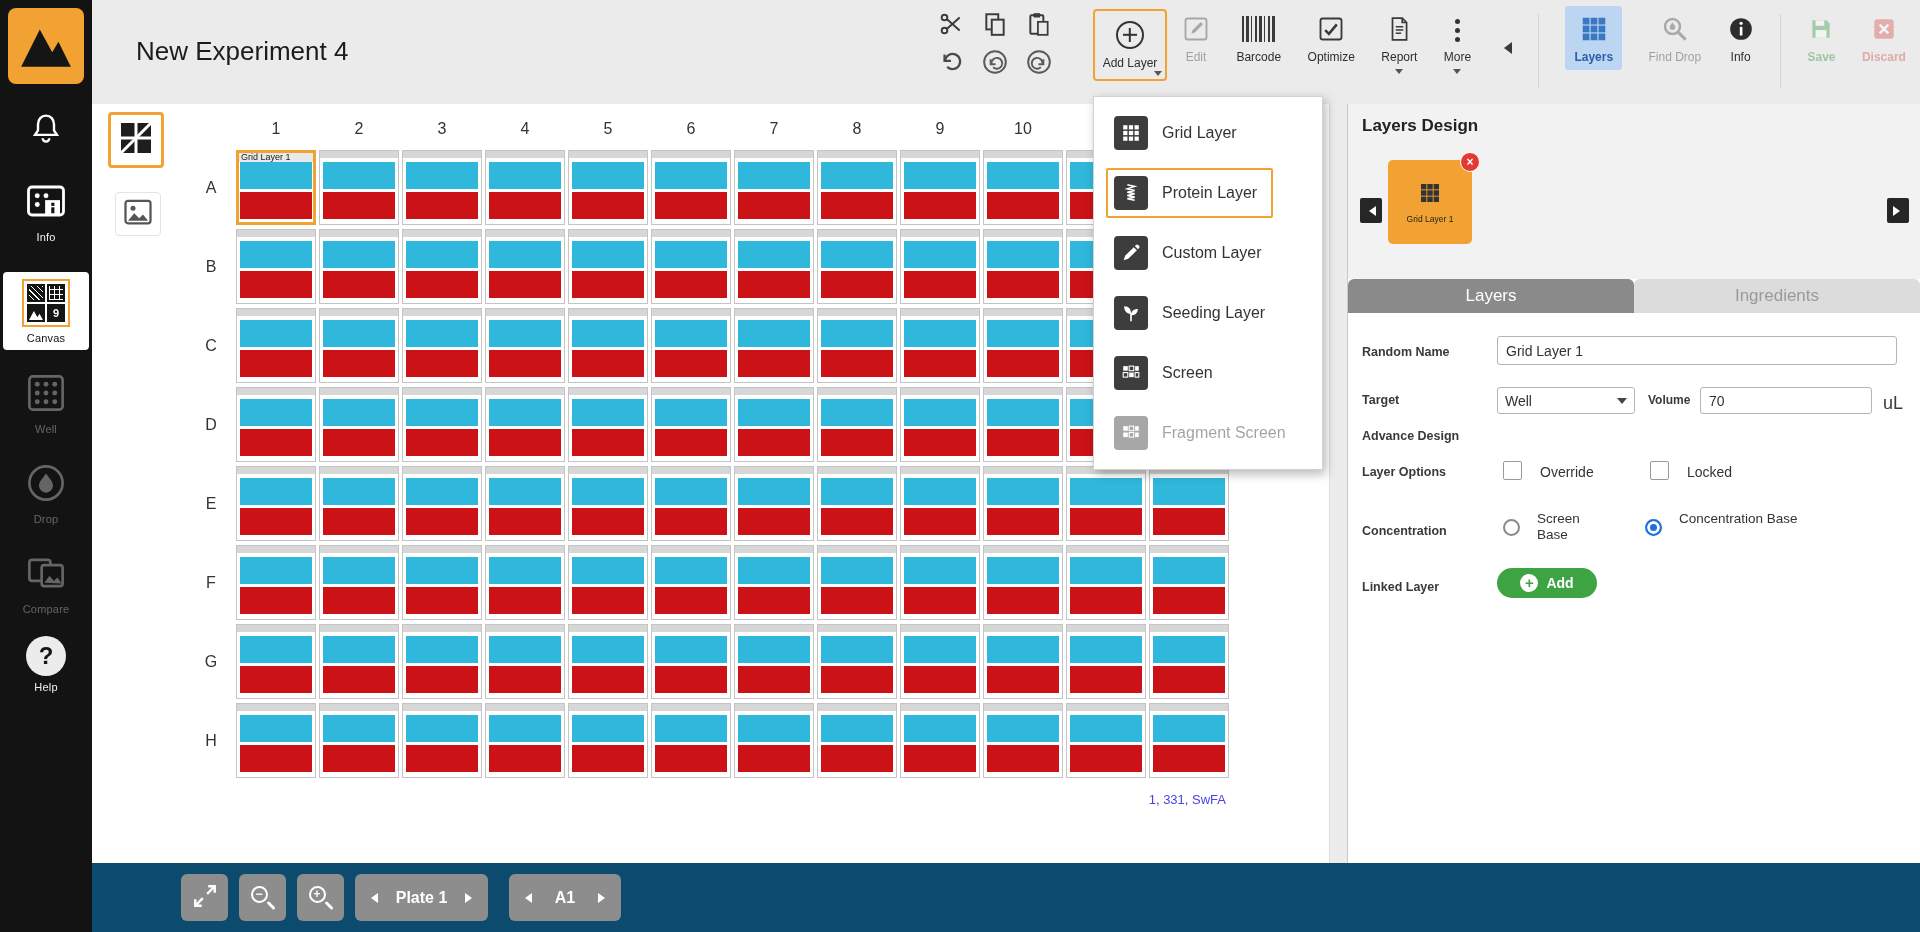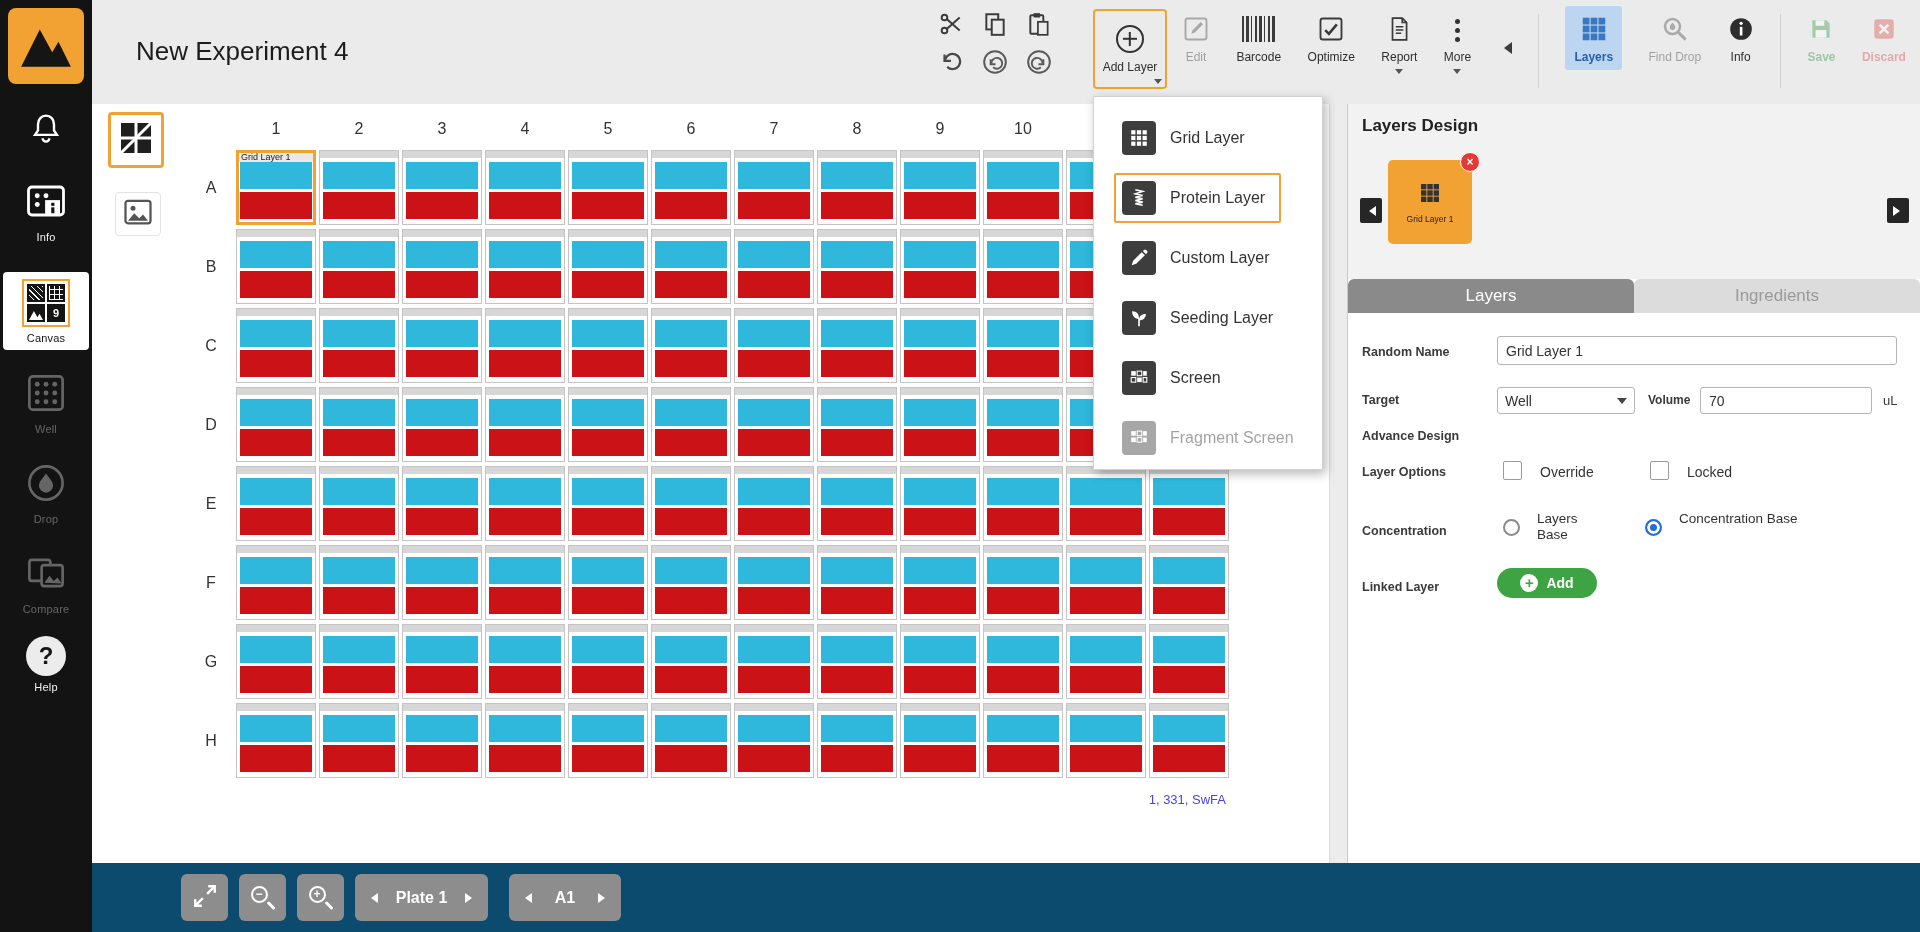--- a/index.html
+++ b/index.html
@@ -19,21 +19,21 @@
   .ci.b::before{content:"";position:absolute;inset:2px;background:repeating-linear-gradient(0deg,#fff 0 1px,transparent 1px 5px),repeating-linear-gradient(90deg,#fff 0 1px,transparent 1px 5px)}
   .ci.c::before{content:"";position:absolute;left:2px;right:2px;bottom:2px;height:9px;background:#fff;clip-path:polygon(0 100%,35% 0,60% 70%,75% 30%,100% 100%)}
   .help-disc{width:40px;height:40px;border-radius:50%;background:#ececec;color:#161616;font-size:24px;font-weight:bold;display:flex;align-items:center;justify-content:center}
 
   
   .header{position:absolute;left:92px;top:0;width:1828px;height:104px;background:#ebebeb}
   .exp-title{position:absolute;left:44px;top:36px;font-size:26px;color:#1c1c1c}
   .clip{position:absolute;left:845px;top:12px;display:flex;flex-direction:column;gap:10px}
   .clip-row{display:flex;gap:16px;align-items:center}
   .cbtn{width:28px;height:28px;display:flex;align-items:center;justify-content:center;cursor:pointer}
-  .add-layer{position:absolute;left:1001px;top:9px;width:74px;height:80px;border:2px solid var(--accent-orange,#F2A232);border-radius:4px;display:flex;flex-direction:column;align-items:center;justify-content:center;gap:7px;cursor:pointer}
+  .add-layer{position:absolute;left:1001px;top:9px;width:74px;height:72px;border:2px solid var(--accent-orange,#F2A232);border-radius:4px;display:flex;flex-direction:column;align-items:center;justify-content:center;gap:7px;cursor:pointer}
   .add-layer-label{font-size:12px;color:#2e2e2e}
   .plus-c{width:28px;height:28px;border:2.4px solid #333;border-radius:50%;position:relative}
   .plus-c::before,.plus-c::after{content:"";position:absolute;background:#333;left:50%;top:50%}
   .plus-c::before{width:14px;height:2.4px;transform:translate(-50%,-50%)}
   .plus-c::after{width:2.4px;height:14px;transform:translate(-50%,-50%)}
   .caret-corner{position:absolute;right:3px;bottom:3px;width:0;height:0;border:4px solid transparent;border-top:5px solid #555;border-bottom:0}
   .toolbar{position:absolute;left:1090px;top:8px;right:14px;height:92px;display:flex;align-items:flex-start;justify-content:space-between}
   .tbtn{display:flex;flex-direction:column;align-items:center;gap:6px;padding-top:6px;cursor:pointer}
   .ticon{height:30px;display:flex;align-items:center;justify-content:center}
   .tlabel{font-size:12px;color:#2e2e2e;white-space:nowrap}
@@ -60,21 +60,21 @@
   .well::before{content:"";position:absolute;top:0;left:0;right:0;height:7px;background:#d7d7d7}
   .band{height:27px}
   .b1{background:var(--well-top-cyan,#2FB8DC)}
   .b2{background:var(--well-bottom-red,#CB1216)}
   .well.sel{border:3px solid var(--accent-orange,#F2A232);padding:9px 1px 0}
   .well-tag{position:absolute;top:0;left:0;right:0;height:9px;font-size:9px;line-height:9px;color:#222;background:#e9e9e9;white-space:nowrap;overflow:hidden;z-index:2;padding-left:2px}
   .plate-status{position:absolute;left:144px;top:688px;width:990px;text-align:right;font-size:13px;color:var(--status-link-blue,#4A44E0)}
 
   
   .menu{position:absolute;left:1093px;top:96px;width:230px;background:#fff;border:1px solid #d2d2d2;box-shadow:3px 4px 10px rgba(0,0,0,.28);padding:6px 0;z-index:60}
-  .menu-item{height:60px;display:flex;align-items:flex-end;padding-left:20px;cursor:pointer}
+  .menu-item{height:60px;display:flex;align-items:center;padding-left:12px;cursor:pointer}
   .menu-item.disabled{opacity:.45;cursor:default}
   .mi-wrap{display:flex;align-items:center;gap:14px;padding:6px 14px 6px 6px;border:2px solid transparent}
   .mi-wrap.hl{border-color:var(--accent-orange,#F2A232);border-radius:2px}
   .mi-icon{width:34px;height:34px;background:#3d3d3d;border-radius:4px;display:flex;align-items:center;justify-content:center;flex:none}
   .mi-label{font-size:16px;color:#333;white-space:nowrap}
 
   
   .rpanel{position:absolute;left:1347px;top:104px;width:573px;height:759px;background:#fff;border-left:1px solid #c9c9c9;z-index:10}
   .rp-top{position:absolute;left:0;top:0;width:100%;height:175px;background:#f2f2f2}
   .rp-title{position:absolute;left:14px;top:12px;font-size:17px;font-weight:bold;color:#222}
@@ -925,33 +925,33 @@
   <span class="flabel" style="top:241px">Random Name</span>
   <input class="tinput" style="left: 149px; top: 232px; width: 400px;" value="Grid Layer 1">
 
   <span class="flabel" style="top:289px">Target</span>
   <div class="fselect">
     <span>Well</span>
     <span class="caret-dn"></span>
   </div>
   <span class="small-lab" style="left:300px;top:289px">Volume</span>
   <input class="tinput" style="left: 352px; top: 283px; width: 172px; height: 27px;" value="70">
-  <span class="small-lab" style="left:535px;top:289px;font-weight:normal;font-size:13px">uL</span>
+  <span class="small-lab" style="left:535px;top:289px;font-weight:normal;font-size:18px">uL</span>
 
   <span class="flabel" style="top:325px">Advance Design</span>
 
   <span class="flabel" style="top:361px">Layer Options</span>
   <span class="cb" style="left:155px;top:357px"></span>
   <span class="opt-lab" style="left:192px;top:360px">Override</span>
   <span class="cb" style="left:302px;top:357px"></span>
   <span class="opt-lab" style="left:339px;top:360px">Locked</span>
 
   <span class="flabel" style="top:420px">Concentration</span>
   <span class="radio" style="left:155px;top:415px"></span>
-  <span class="wrap-lab" style="left:189px;top:407px;width:64px">Layers Base</span>
+  <span class="wrap-lab" style="left:189px;top:407px;width:64px">Screen Base</span>
   <span class="radio checked" style="left:297px;top:415px"></span>
   <span class="wrap-lab" style="left:331px;top:407px;width:120px">Concentration Base</span>
 
   <span class="flabel" style="top:476px">Linked Layer</span>
   <div class="add-btn">
     <span class="plus-disc"></span>
     <span class="add-btn-label">Add</span>
   </div>
 </div>
 

